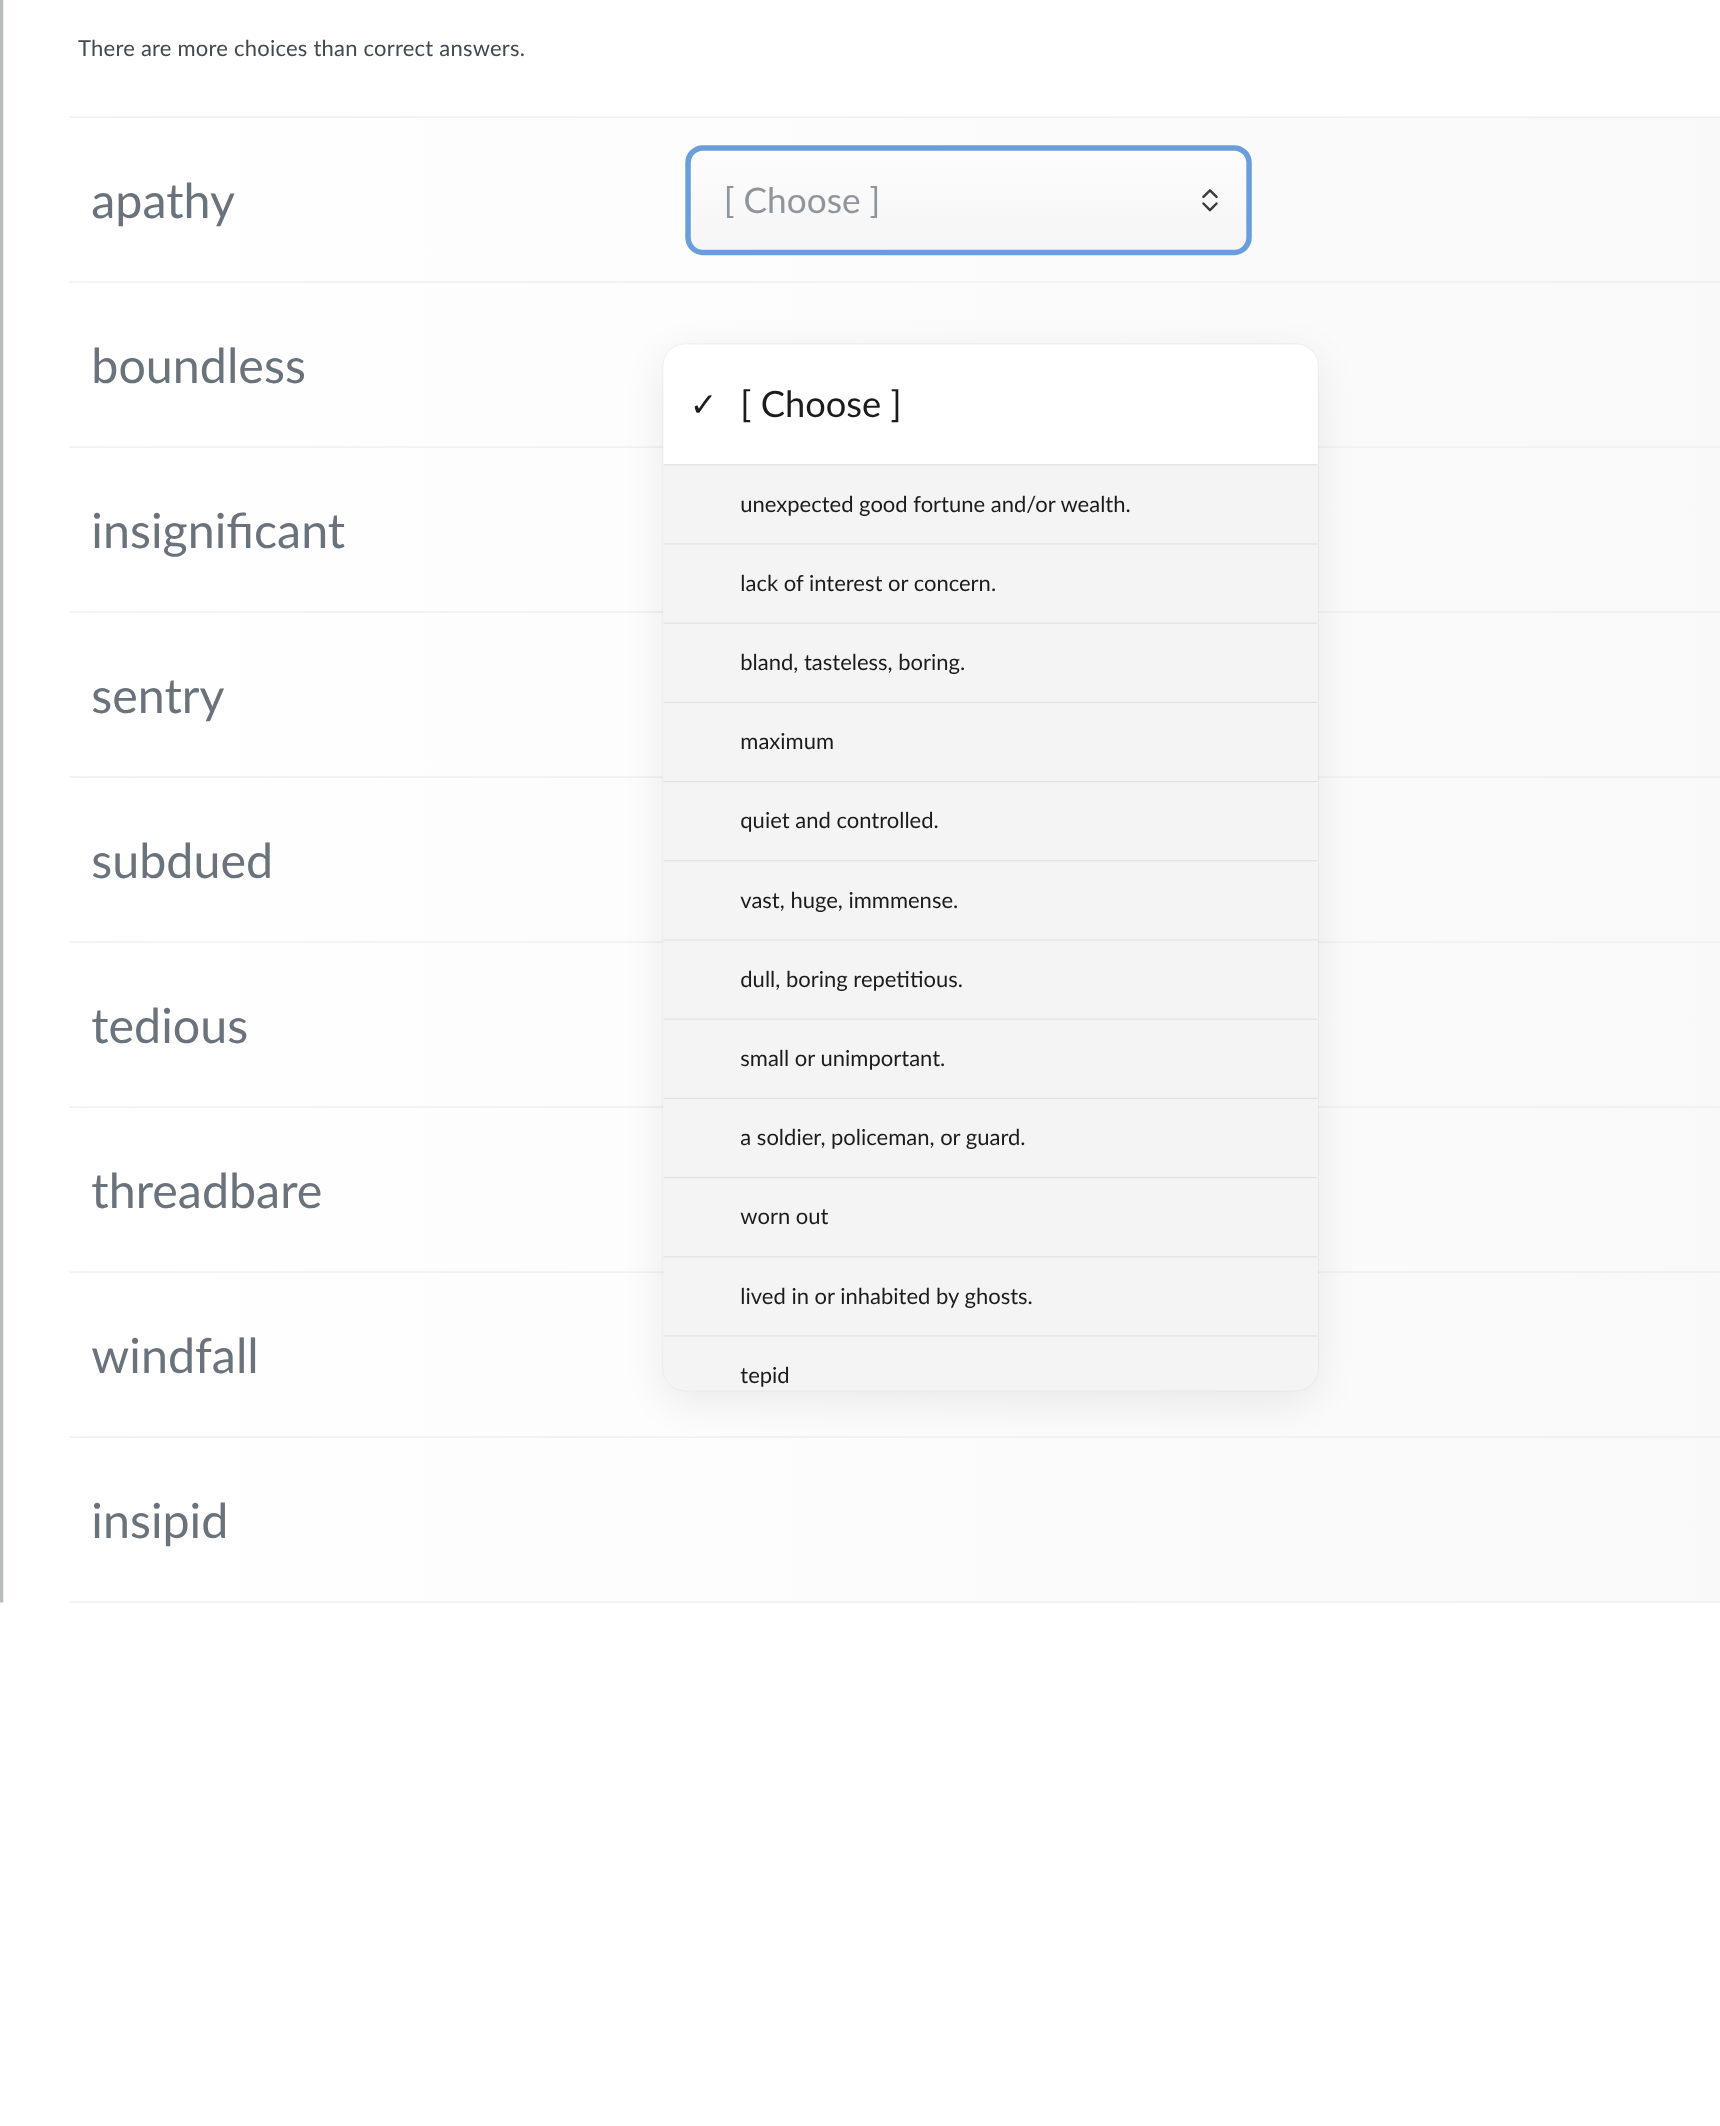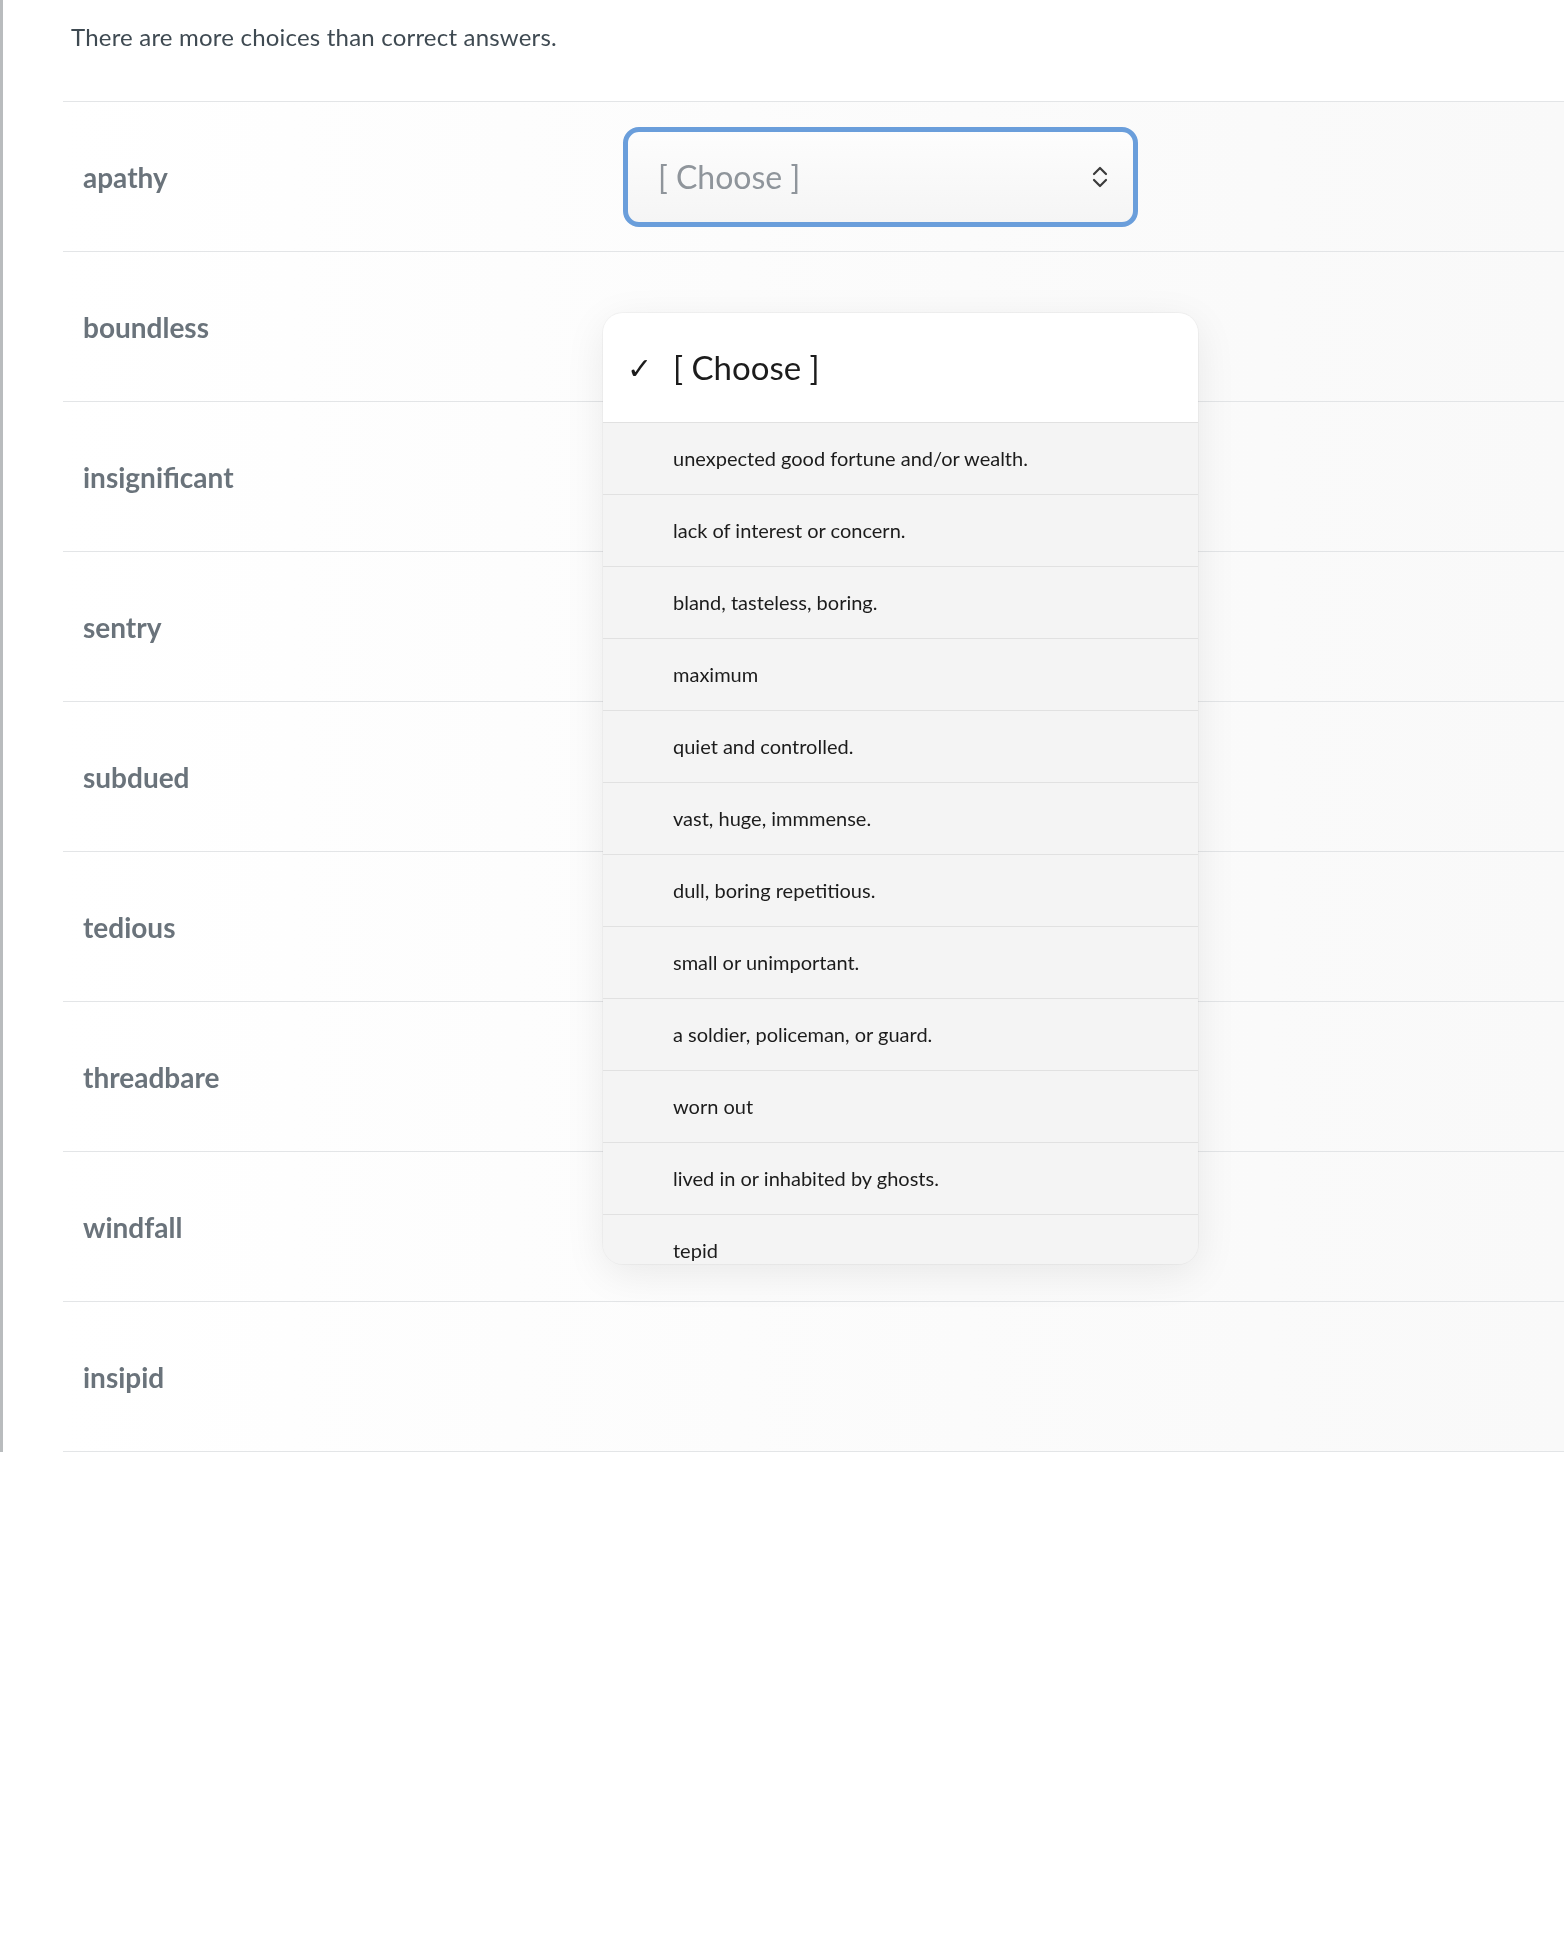--- a/index.html
+++ b/index.html
@@ -11,41 +11,40 @@
     color: #2d3b45;
   }
   .page {
     width: 1564px;
     position: relative;
     border-left: 3px solid #b9bcbe;
     padding-left: 60px;
     padding-top: 20px;
   }
   .instruction {
-    font-size: 24px;
+    font-size: 20px;
     color: #3f4a52;
-    margin: 2px 0 50px 8px;
+    margin: 12px 0 50px 8px;
     letter-spacing: 0.2px;
   }
   .rows {
     border-top: 1px solid #e3e5e7;
   }
   .row {
     display: flex;
     align-items: center;
     min-height: 150px;
     border-bottom: 1px solid #e3e5e7;
     background: linear-gradient(90deg, #ffffff 0%, #fbfbfb 60%, #f9f9f9 100%);
     padding-left: 20px;
   }
   .row .term {
     flex: 0 0 540px;
-    font-size: 28px;
+    font-size: 44px;
     color: #6a737b;
-    font-weight: bold;
   }
   .row .select-holder {
     position: relative;
     width: 515px;
   }
   .select-box {
     width: 515px;
     height: 100px;
     border: 5px solid #6a9edb;
     border-radius: 16px;

